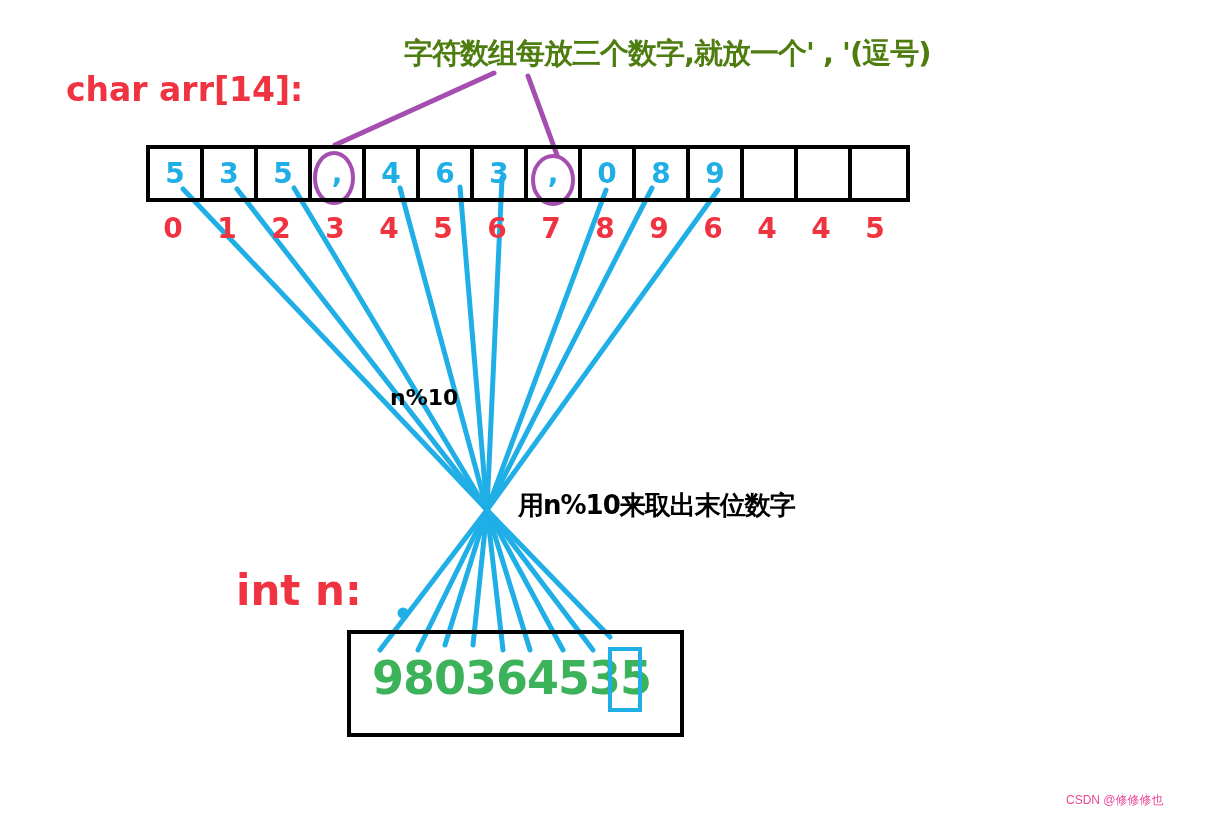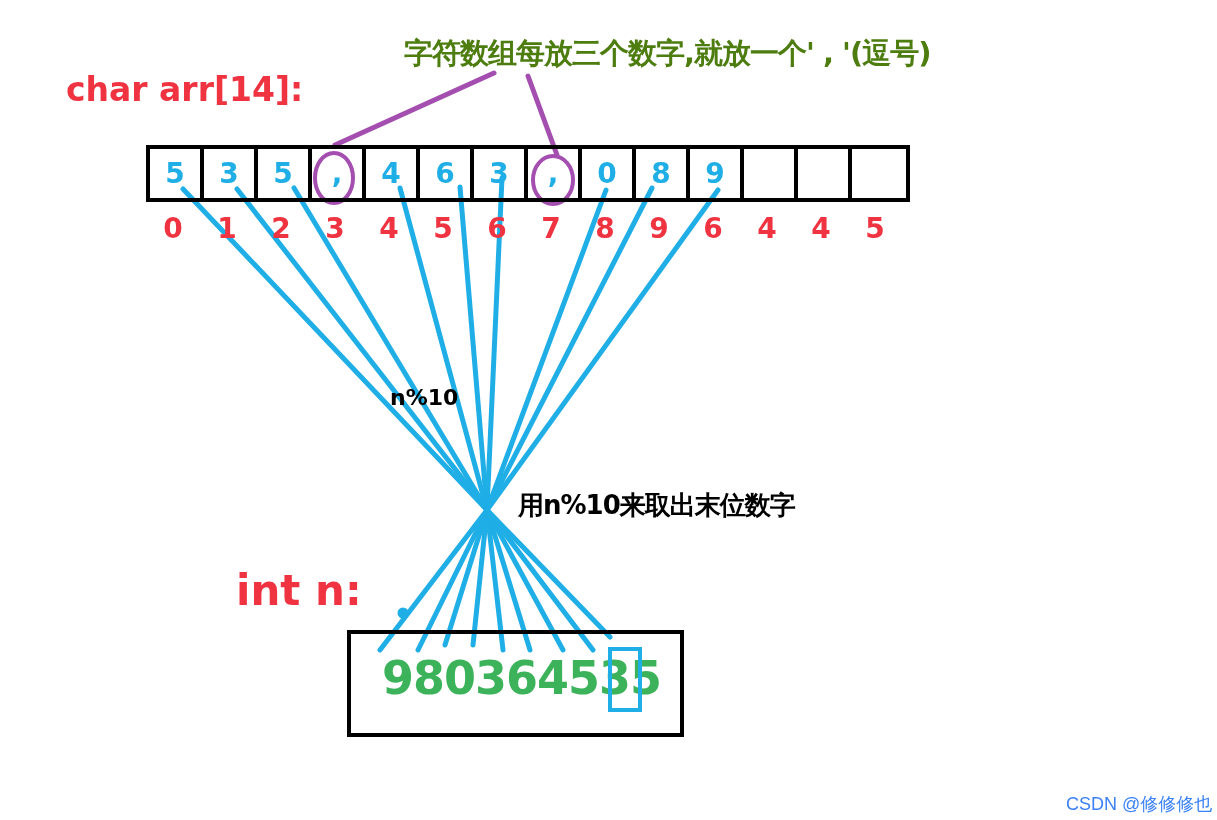--- a/index.html
+++ b/index.html
@@ -9,25 +9,25 @@
   .title-purple { left: 404px; top: 34px; color: #4d7c0f; font-size: 29px; font-weight: bold; letter-spacing: -1px; white-space: nowrap; }
   .label-red { color: #ef3340; font-weight: bold; white-space: nowrap; font-family: "DejaVu Sans", sans-serif; }
   .arr-label { left: 66px; top: 70px; font-size: 33px; }
   .int-label { left: 209px; top: 566px; font-size: 42px; margin-left: 27px; }
   .array { left: 146px; top: 145px; display: flex; border: 4px solid #000; box-sizing: border-box; height: 57px; }
   .cell { width: 54px; height: 49px; box-sizing: border-box; border-right: 4px solid #000; display: flex; align-items: flex-start; justify-content: center; color: #1faee6; font-size: 28px; font-weight: bold; padding-top: 8px; }
   .cell:last-child { border-right: none; }
   .idx-row { left: 146px; top: 212px; display: flex; }
   .idx { width: 54px; text-align: center; color: #ef3340; font-size: 28px; font-weight: bold; }
   .intbox { left: 347px; top: 630px; width: 337px; height: 107px; border: 4px solid #000; box-sizing: border-box; }
-  .digits { left: 372px; top: 651px; color: #3cb35a; font-size: 46px; font-weight: bold; letter-spacing: -1px; white-space: nowrap; margin-left: 10px; }
+  .digits { left: 372px; top: 651px; color: #3cb35a; font-size: 46px; font-weight: bold; letter-spacing: -1px; white-space: nowrap; }
   .lastbox { left: 608px; top: 647px; width: 34px; height: 65px; border: 4px solid #1faee6; box-sizing: border-box; }
   .note-small { left: 390px; top: 385px; color: #000000; font-size: 22px; font-weight: bold; }
   .note-main { left: 518px; top: 488px; color: #000000; font-size: 26px; font-weight: bold; white-space: nowrap; letter-spacing: -1px; }
-  .watermark { left: 1066px; top: 792px; color: #3b82f6; font-size: 18px; white-space: nowrap; font-family: "Liberation Sans", sans-serif; }
+  .watermark { left: 1066px; top: 792px; color: #ec4899; font-size: 12px; white-space: nowrap; font-family: "Liberation Sans", sans-serif; }
 </style>
 </head>
 <body>
 
 <svg id="lines" viewBox="0 0 1217 820">
 
   <line x1="494" y1="73" x2="335" y2="145" stroke="#a44fb0" stroke-width="5" stroke-linecap="round"></line>
   <line x1="528" y1="76" x2="557" y2="155" stroke="#a44fb0" stroke-width="5" stroke-linecap="round"></line>
   <ellipse cx="334" cy="178" rx="19" ry="25" fill="none" stroke="#a44fb0" stroke-width="4"></ellipse>
   <ellipse cx="553" cy="180" rx="20" ry="24" fill="none" stroke="#a44fb0" stroke-width="4"></ellipse>

